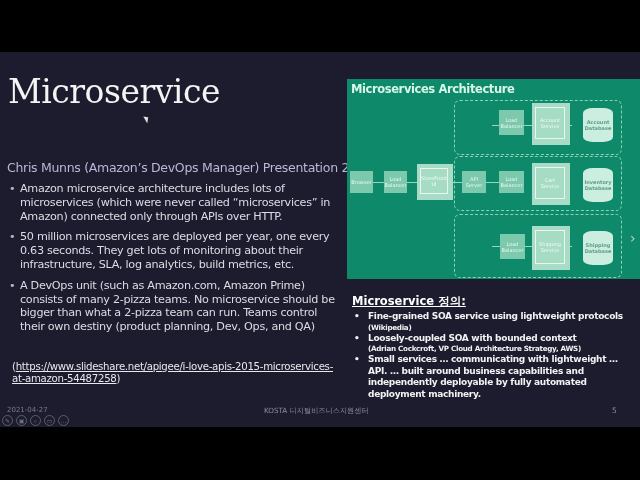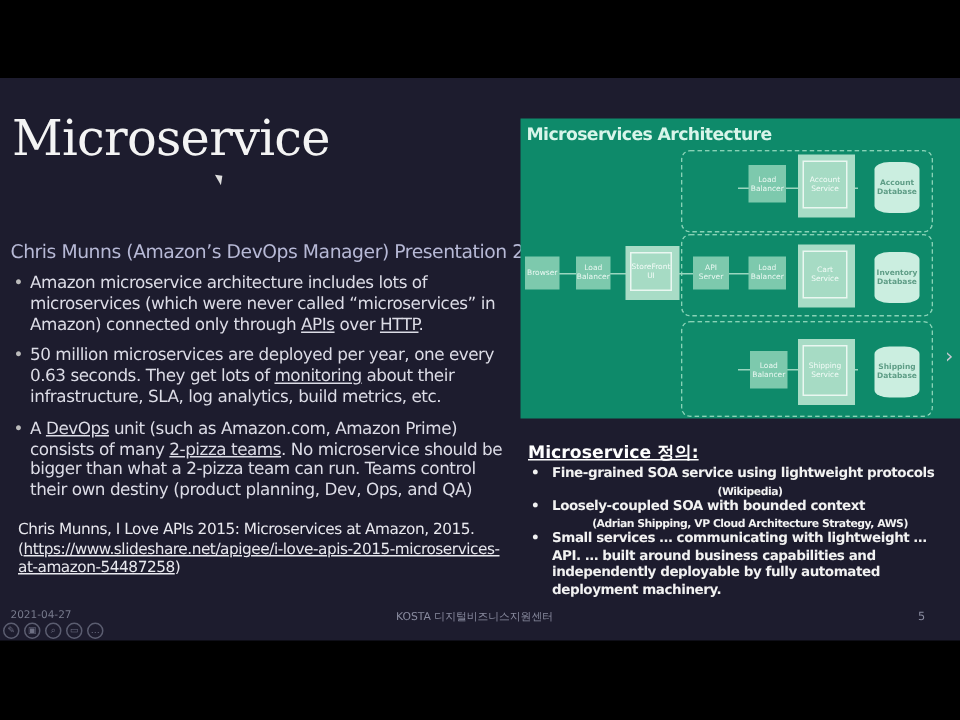--- a/index.html
+++ b/index.html
@@ -3,63 +3,63 @@
 <meta charset="utf-8">
 <style>
   html,body{margin:0;padding:0;}
   body{width:640px;height:480px;background:#000;position:relative;overflow:hidden;font-family:"DejaVu Sans",sans-serif;}
   .slide{position:absolute;left:0;top:52px;width:640px;height:375px;background:#1d1c2e;overflow:hidden;padding-left:10px;}
   .title{position:absolute;left:8px;top:22px;font-family:"DejaVu Serif",serif;font-size:33px;line-height:36px;color:#f4f4f4;font-weight:normal;letter-spacing:-0.5px;}
   .subtitle{position:absolute;left:7px;top:108px;font-size:12.5px;color:#b7b9d6;white-space:nowrap;letter-spacing:-0.3px;}
   .bullets{position:absolute;left:8px;top:130px;width:335px;margin:0;padding:0;list-style:none;}
   .bullets li{position:relative;padding-left:12px;font-size:11.2px;line-height:13.8px;color:#dcdce6;margin-bottom:7px;letter-spacing:-0.3px;}
   .bullets li .dot{position:absolute;left:1px;top:0;color:#bbb;}
-  .u{text-decoration:underline;margin-top:16px;}
+  .u{margin-top:16px;}
   .ref{position:absolute;left:12px;top:296px;width:330px;font-size:10.2px;line-height:12.5px;color:#e8e8ee;letter-spacing:-0.3px;}
   .ref .link{text-decoration:underline;}
   .footer-date{position:absolute;left:7px;top:354px;font-size:7px;color:#777a8c;}
   .footer-icons{position:absolute;left:2px;top:363px;display:flex;gap:3px;}
   .footer-icons span{display:inline-block;width:9px;height:9px;border:1px solid #5b5d70;border-radius:50%;font-size:6px;line-height:9px;text-align:center;color:#6e7084;}
   .footer-org{position:absolute;left:264px;top:354px;font-size:7.2px;color:#8a8ca0;white-space:nowrap;}
   .page-num{position:absolute;left:612px;top:354px;font-size:7.5px;color:#8a8ca0;}
   .diagram{position:absolute;left:347px;top:27px;width:300px;height:200px;background:#0e8a6a;}
   .diagram .dtitle{position:absolute;left:4px;top:3px;font-size:11.5px;font-weight:bold;color:#d8f5ea;letter-spacing:-0.4px;}
   .box{position:absolute;background:#7dc9ad;color:#eaf8f2;font-size:5px;text-align:center;display:flex;align-items:center;justify-content:center;line-height:6px;}
   .stack{position:absolute;background:#a8dcc6;}
   .stack .inner{position:absolute;left:3px;top:4px;right:5px;bottom:6px;border:1px solid #eaf7f1;background:#a6dbc4;color:#f2fbf7;font-size:5px;display:flex;align-items:center;justify-content:center;text-align:center;line-height:6px;}
   .db{position:absolute;background:#cbeee0;border-radius:10px/5px;color:#5e9d86;font-size:5px;font-weight:bold;display:flex;align-items:center;justify-content:center;text-align:center;line-height:6px;}
   .group{position:absolute;border:1px dashed #88d2b6;border-radius:6px;}
   .line{position:absolute;background:#9ad6bf;height:1px;}
   .defs{position:absolute;left:352px;top:242px;width:280px;}
   .defs .head{font-size:11.5px;font-weight:bold;color:#fff;text-decoration:underline;margin-bottom:2px;}
   .defs ul{list-style:none;margin:0;padding:0;}
   .defs li{position:relative;padding-left:16px;font-size:9px;font-weight:bold;color:#f2f2f2;line-height:11.5px;letter-spacing:-0.3px;}
   .defs li .dot{position:absolute;left:2px;top:0;}
-  .defs li .src{font-size:7.2px;display:block;line-height:10px;text-align:center;}
+  .defs li .src{font-size:7.2px;display:block;line-height:10px;}
   .next-arrow{position:absolute;left:630px;top:178px;color:#c8c8d0;font-size:14px;}
   .cursor{position:absolute;left:145px;top:63px;width:0;height:0;border-left:4px solid #ddd;border-top:3px solid transparent;border-bottom:5px solid transparent;transform:rotate(-30deg);}
 </style>
 </head>
 <body>
 
 <div class="slide">
   <div class="title">
     <div>Microservice</div>
   </div>
   <div class="cursor"></div>
   <div class="subtitle">Chris Munns (Amazon’s DevOps Manager) Presentation 2015</div>
 
   <ul class="bullets">
     <li><span class="dot">•</span><span>Amazon microservice architecture includes lots of microservices (which were never called “microservices” in Amazon) connected only through </span><span class="u">APIs</span><span> over </span><span class="u">HTTP</span><span>.</span></li>
     <li><span class="dot">•</span><span>50 million microservices are deployed per year, one every 0.63 seconds.  They get lots of </span><span class="u">monitoring</span><span> about their infrastructure, SLA, log analytics, build metrics, etc.</span></li>
     <li><span class="dot">•</span><span>A </span><span class="u">DevOps</span><span> unit (such as Amazon.com, Amazon Prime) consists of many </span><span class="u">2-pizza teams</span><span>.  No microservice should be bigger than what a 2-pizza team can run.  Teams control their own destiny (product planning, Dev, Ops, and QA)</span></li>
   </ul>
 
   <div class="ref">
-    <span>Chris Munns, I Love APIs 2015: Microservices at Amazon, 2015.</span><br>
+    <br>
     <span>(</span><span class="link">https://www.slideshare.net/apigee/i-love-apis-2015-microservices-at-amazon-54487258</span><span>)</span>
   </div>
 
   <div class="diagram">
     <div class="dtitle">Microservices Architecture</div>
 
     <div class="group" style="left:107px;top:21px;width:166px;height:53px;"></div>
     <div class="group" style="left:107px;top:77px;width:166px;height:53px;"></div>
     <div class="group" style="left:107px;top:135px;width:166px;height:62px;"></div>
 
@@ -90,21 +90,21 @@
     <div class="stack" style="left:185px;top:147px;width:38px;height:44px;">
         <div class="inner">Shipping Service</div>
       </div>
     <div class="db" style="left:236px;top:152px;width:30px;height:34px;">Shipping Database</div>
   </div>
 
   <div class="defs">
     <div class="head">Microservice 정의:</div>
     <ul>
       <li><span class="dot">•</span><span>Fine-grained SOA service using lightweight protocols</span><span class="src">(Wikipedia)</span></li>
-      <li><span class="dot">•</span><span>Loosely-coupled SOA with bounded context</span><span class="src">(Adrian Shipping, VP Cloud Architecture Strategy, AWS)</span></li>
+      <li><span class="dot">•</span><span>Loosely-coupled SOA with bounded context</span><span class="src">(Adrian Cockcroft, VP Cloud Architecture Strategy, AWS)</span></li>
       <li><span class="dot">•</span><span>Small services … communicating with lightweight … API. … built around business capabilities and independently deployable by fully automated deployment machinery.</span></li>
     </ul>
   </div>
 
   <div class="footer-date">2021-04-27</div>
   <div class="footer-icons">
     <span>✎</span>
     <span>▣</span>
     <span>⌕</span>
     <span>▭</span>

